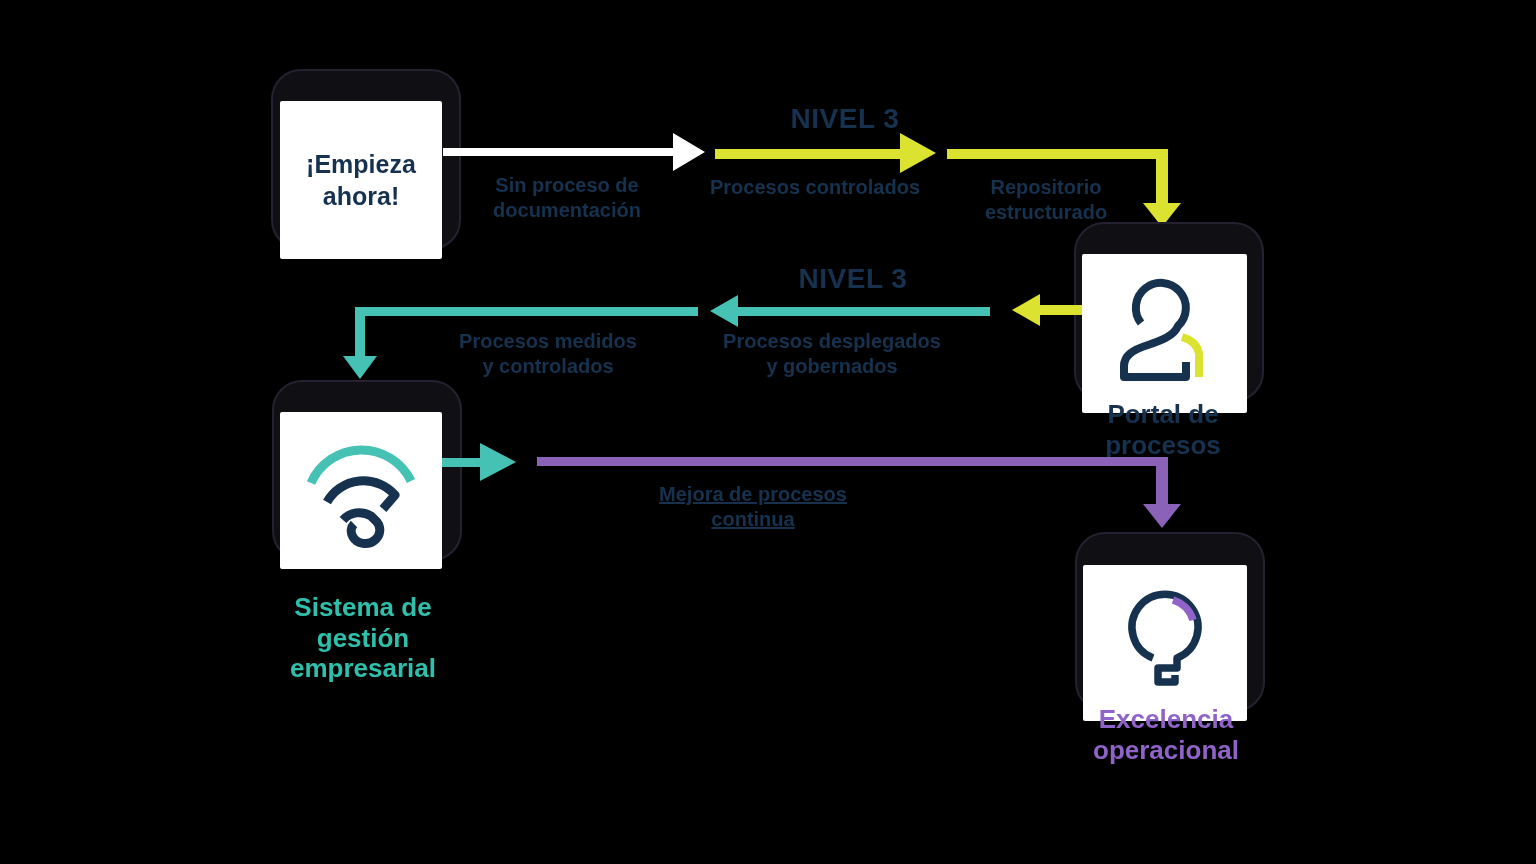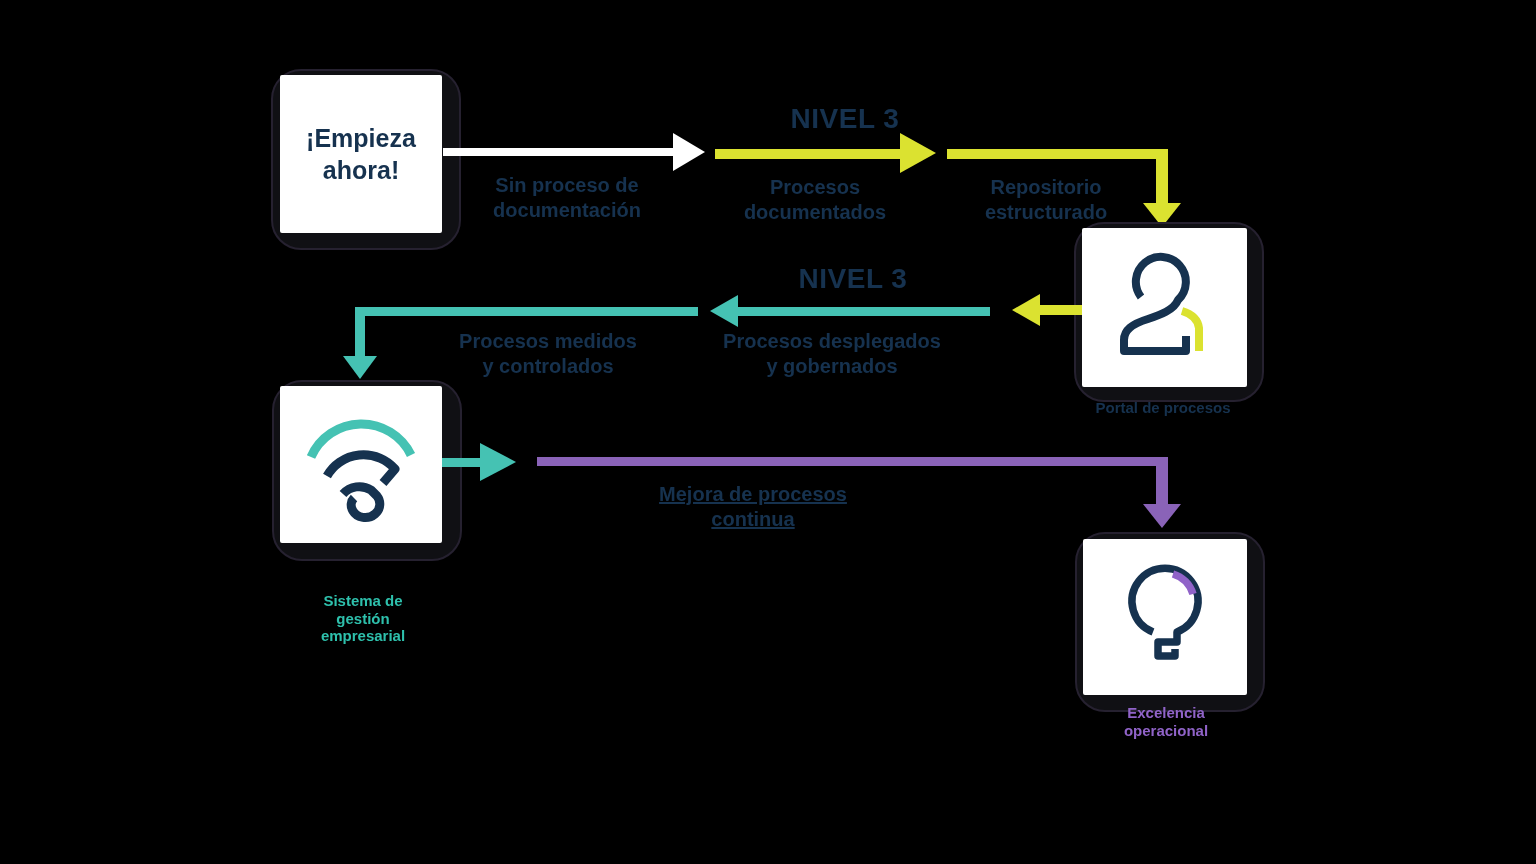--- a/index.html
+++ b/index.html
@@ -6,26 +6,26 @@
     --background:#000000; --navy:#16324f; --yellow:#dbe230; --teal:#45c2b3;
     --purple:#8a63b8; --teal_text:#2ec0ac; --purple_text:#9063c8; --white:#ffffff;
     --card_shadow:#101014; --card_edge:#262130;
   }
   html,body{margin:0;padding:0;background:var(--background);}
   #stage{position:relative;width:1536px;height:864px;background:var(--background);
          font-family:"Liberation Sans",sans-serif;overflow:hidden;}
   .abs{position:absolute;}
   
   .card-shadow{background:var(--card_shadow);border:2px solid var(--card_edge);border-radius:30px;box-sizing:border-box;}
-  .card-white{background:var(--white);border-radius:2px;display:flex;align-items:center;justify-content:center;}
+  .card-white{background:var(--white);border-radius:2px;display:flex;align-items:center;justify-content:center;margin-top:26px;}
   
   .t{color:var(--navy);font-weight:bold;text-align:center;white-space:pre-line;}
   .nivel{font-size:28px;letter-spacing:.5px;}
   .caption{font-size:20px;line-height:1.25;}
-  .node-label{font-size:15px;line-height:1.18;}
+  .node-label{font-size:26px;line-height:1.18;}
   .start-text{font-size:25px;line-height:1.3;color:var(--navy);font-weight:bold;text-align:center;white-space:pre-line;}
   .teal-text{color:var(--teal_text);}
   .purple-text{color:var(--purple_text);}
   
   .line{position:absolute;}
   .tri{position:absolute;width:0;height:0;}
   .bg-white{background:var(--white);} .bg-yellow{background:var(--yellow);}
   .bg-teal{background:var(--teal);} .bg-purple{background:var(--purple);}
   
   .sk{fill:none;stroke-width:8;stroke-linejoin:round;}
@@ -43,21 +43,21 @@
   </div>
 
   <div class="line bg-white" style="left:443px;top:148px;width:230px;height:8px;"></div>
   <div class="tri" style="left:673px;top:133px;border-left:32px solid var(--white);border-top:19px solid transparent;border-bottom:19px solid transparent;"></div>
   <div class="abs t caption" style="left:467px;top:173px;width:200px;">Sin proceso de
 documentación</div>
 
   <div class="abs t nivel" style="left:745px;top:103px;width:200px;">NIVEL 3</div>
   <div class="line bg-yellow" style="left:715px;top:149px;width:185px;height:10px;"></div>
   <div class="tri" style="left:900px;top:133px;border-left:36px solid var(--yellow);border-top:20px solid transparent;border-bottom:20px solid transparent;"></div>
-  <div class="abs t caption" style="left:705px;top:175px;width:220px;">Procesos documentados</div>
+  <div class="abs t caption" style="left:705px;top:175px;width:220px;">Procesos controlados</div>
 
   <div class="line bg-yellow" style="left:947px;top:149px;width:221px;height:10px;"></div>
   <div class="line bg-yellow" style="left:1156px;top:149px;width:12px;height:56px;"></div>
   <div class="tri" style="left:1143px;top:203px;border-top:24px solid var(--yellow);border-left:19px solid transparent;border-right:19px solid transparent;"></div>
   <div class="abs t caption" style="left:936px;top:175px;width:220px;">Repositorio estructurado</div>
 
   <div class="abs card-shadow" style="left:1074px;top:222px;width:190px;height:180px;"></div>
   <div class="abs card-white" style="left:1082px;top:228px;width:165px;height:159px;">
     <svg width="105" height="115" viewBox="0 0 105 115">
       <path class="sk sk-navy" d="M29 47 A25 25 0 1 1 66 50 C62 60 48 65 36 69 C20 74 12 80 12 90 L12 101 L74 101 L74 86"></path>

